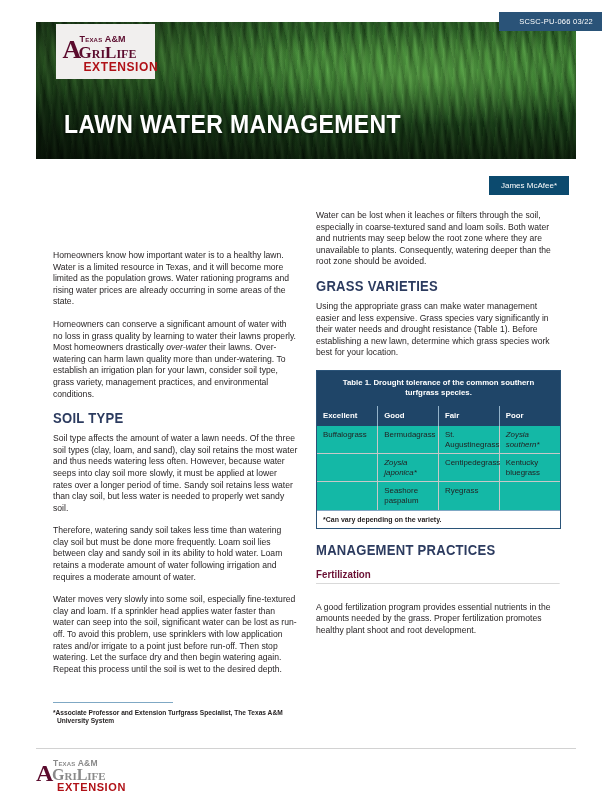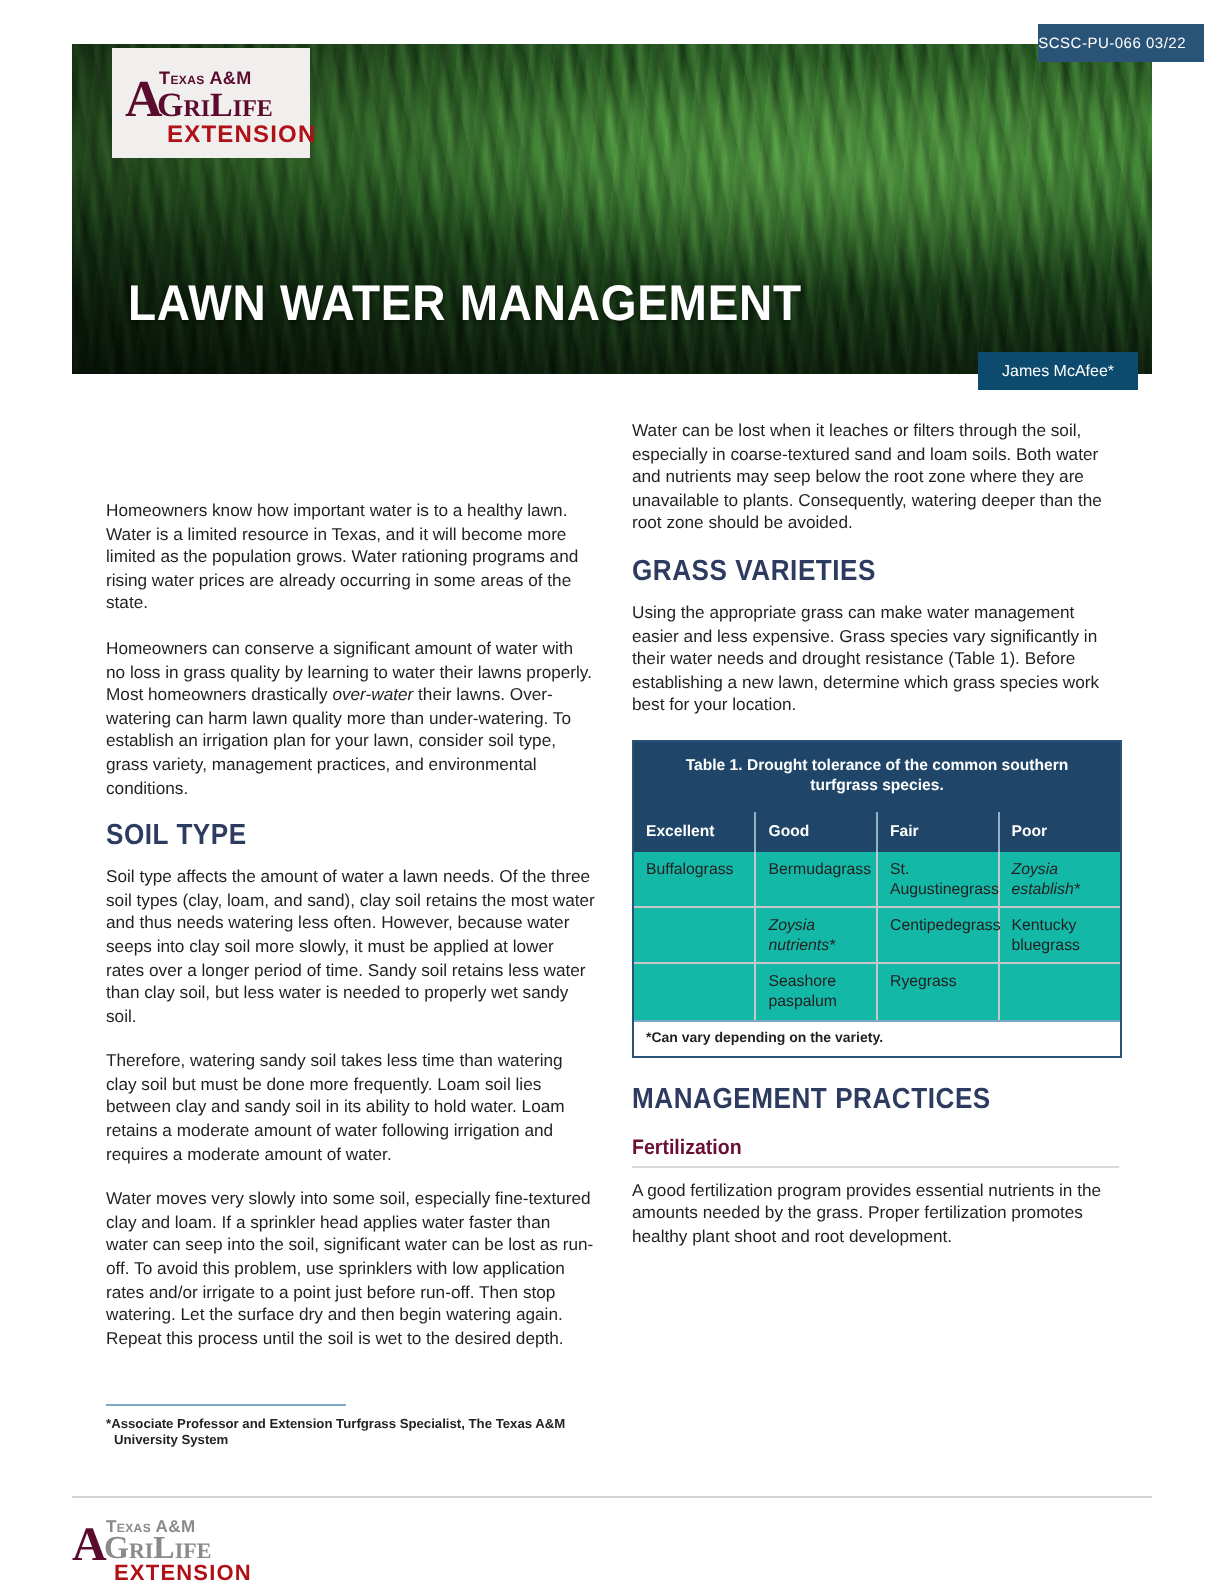--- a/index.html
+++ b/index.html
@@ -15,21 +15,21 @@
     color: #231f20;
     overflow: hidden;
   }
 
   
   #hero {
     position: absolute;
     left: 36px;
     top: 22px;
     width: 540px;
-    height: 165px;
+    height: 137px;
     overflow: hidden;
     background: #0d2a10;
   }
   #hero-photo {
     position: absolute;
     inset: 0;
     background:
       
       repeating-linear-gradient(84deg,
         rgba(255,255,255,0.00) 0px,
@@ -130,21 +130,21 @@
 
   
   #pub-badge {
     position: absolute;
     right: 10px;
     top: 12px;
     background: #2a5378;
     color: #ffffff;
     font-size: 7.5px;
     letter-spacing: 0.25px;
-    padding: 5px 9px 5px 0;
+    padding: 5px 9px 5px 20px;
     z-index: 6;
     white-space: nowrap;
     font-weight: 400;
   }
 
   
   #hero-title {
     position: absolute;
     left: 28px;
     bottom: 22px;
@@ -215,21 +215,21 @@
     font-size: 10.5px;
     line-height: 12px;
     font-weight: 700;
     color: #6a0f33;
     border-bottom: 1px solid #d9d9d9;
     font-family: "Liberation Sans Narrow", "Liberation Sans", sans-serif;
     transform: scaleX(0.93);
     transform-origin: left center;
     width: 107%;
   }
-  h3.subsection + p.body { margin-top: 6px; }
+  h3.subsection + p.body { margin-top: 18px; }
 
   
   #table-wrap {
     margin: 11px 12px 0 0;
     width: 245px;
     border: 1px solid #2a5378;
     box-sizing: border-box;
   }
   #table-caption {
     background: #1f4568;
@@ -383,25 +383,25 @@
           <th>Good</th>
           <th>Fair</th>
           <th>Poor</th>
         </tr>
       </thead>
       <tbody>
         <tr>
           <td>Buffalograss</td>
           <td>Bermudagrass</td>
           <td>St. Augustinegrass</td>
-          <td class="ital">Zoysia establish*</td>
+          <td class="ital">Zoysia southern*</td>
         </tr>
         <tr>
           <td></td>
-          <td class="ital">Zoysia nutrients*</td>
+          <td class="ital">Zoysia japonica*</td>
           <td>Centipedegrass</td>
           <td>Kentucky bluegrass</td>
         </tr>
         <tr>
           <td></td>
           <td>Seashore paspalum</td>
           <td>Ryegrass</td>
           <td></td>
         </tr>
       </tbody>

